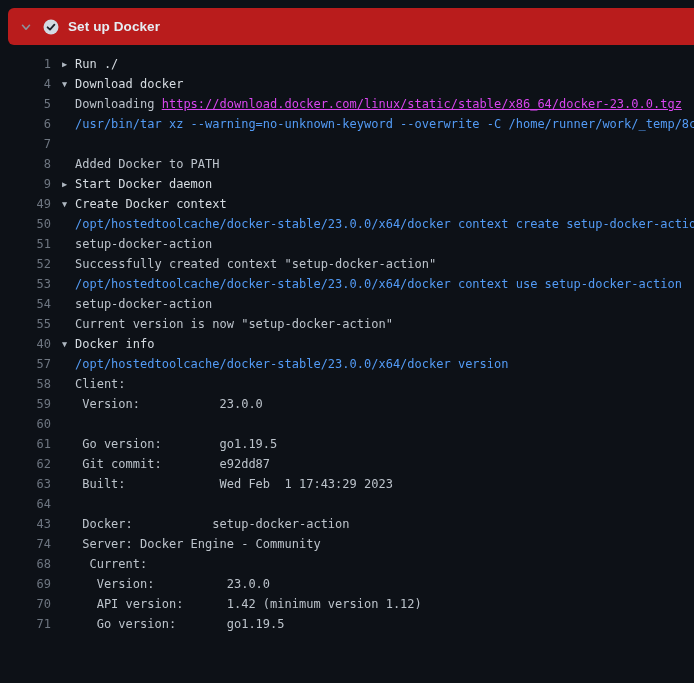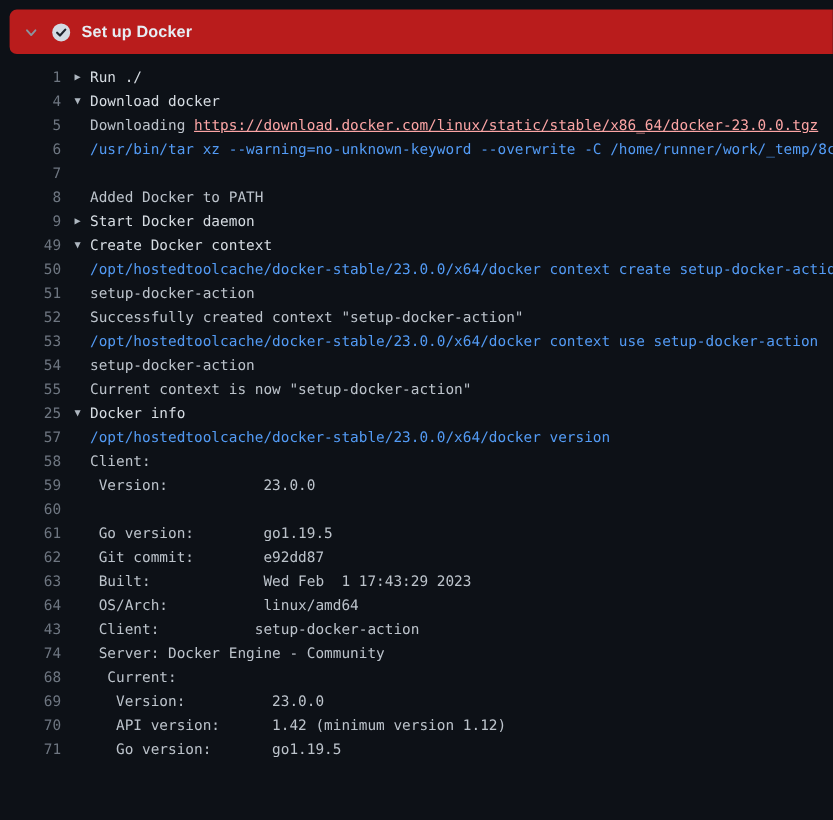--- a/index.html
+++ b/index.html
@@ -55,21 +55,21 @@
   .line.plain .lt, .line.link .lt { padding-left: 24px; color: #bcc3cb; }
   .line.command .lt { padding-left: 24px; color: #539bf5; }
   .line.group .lt { color: #d6dce2; cursor: pointer; }
   .arrow {
     display: inline-block;
     width: 13px;
     font-size: 8.5px;
     color: #aeb7c0;
     vertical-align: 1px;
   }
-  .url { text-decoration: underline; cursor: pointer; color: #fca5a5; }
+  .url { text-decoration: underline; cursor: pointer; color: #d946ef; }
 </style>
 </head>
 <body>
 
 <div class="step-header">
   <span class="chev-icon">
     <svg width="14" height="14" viewBox="0 0 16 16">
       <polyline points="4,6 8,10.5 12,6" fill="none" stroke="#8b949e" stroke-width="1.8" stroke-linecap="round" stroke-linejoin="round"></polyline>
     </svg>
   </span>
@@ -89,29 +89,29 @@
     <div class="line command"><span class="ln">6</span><span class="lt">/usr/bin/tar xz --warning=no-unknown-keyword --overwrite -C /home/runner/work/_temp/8c9</span></div>
     <div class="line plain"><span class="ln">7</span></div>
     <div class="line plain"><span class="ln">8</span><span class="lt">Added Docker to PATH</span></div>
     <div class="line group"><span class="ln">9</span><span class="lt"><span class="arrow">▶</span>Start Docker daemon</span></div>
     <div class="line group"><span class="ln">49</span><span class="lt"><span class="arrow">▼</span>Create Docker context</span></div>
     <div class="line command"><span class="ln">50</span><span class="lt">/opt/hostedtoolcache/docker-stable/23.0.0/x64/docker context create setup-docker-action</span></div>
     <div class="line plain"><span class="ln">51</span><span class="lt">setup-docker-action</span></div>
     <div class="line plain"><span class="ln">52</span><span class="lt">Successfully created context "setup-docker-action"</span></div>
     <div class="line command"><span class="ln">53</span><span class="lt">/opt/hostedtoolcache/docker-stable/23.0.0/x64/docker context use setup-docker-action</span></div>
     <div class="line plain"><span class="ln">54</span><span class="lt">setup-docker-action</span></div>
-    <div class="line plain"><span class="ln">55</span><span class="lt">Current context is now "setup-docker-action"</span></div>
-    <div class="line group"><span class="ln">25</span><span class="lt"><span class="arrow">▼</span>Docker info</span></div>
+    <div class="line plain"><span class="ln">55</span><span class="lt">Current version is now "setup-docker-action"</span></div>
+    <div class="line group"><span class="ln">40</span><span class="lt"><span class="arrow">▼</span>Docker info</span></div>
     <div class="line command"><span class="ln">57</span><span class="lt">/opt/hostedtoolcache/docker-stable/23.0.0/x64/docker version</span></div>
     <div class="line plain"><span class="ln">58</span><span class="lt">Client:</span></div>
     <div class="line plain"><span class="ln">59</span><span class="lt"> Version:           23.0.0</span></div>
     <div class="line plain"><span class="ln">60</span></div>
     <div class="line plain"><span class="ln">61</span><span class="lt"> Go version:        go1.19.5</span></div>
     <div class="line plain"><span class="ln">62</span><span class="lt"> Git commit:        e92dd87</span></div>
     <div class="line plain"><span class="ln">63</span><span class="lt"> Built:             Wed Feb  1 17:43:29 2023</span></div>
-    <div class="line plain"><span class="ln">64</span><span class="lt"> OS/Arch:           linux/amd64</span></div>
-    <div class="line plain"><span class="ln">43</span><span class="lt"> Client:           setup-docker-action</span></div>
+    <div class="line plain"><span class="ln">64</span></div>
+    <div class="line plain"><span class="ln">43</span><span class="lt"> Docker:           setup-docker-action</span></div>
     <div class="line plain"><span class="ln">74</span><span class="lt"> Server: Docker Engine - Community</span></div>
     <div class="line plain"><span class="ln">68</span><span class="lt">  Current:</span></div>
     <div class="line plain"><span class="ln">69</span><span class="lt">   Version:          23.0.0</span></div>
     <div class="line plain"><span class="ln">70</span><span class="lt">   API version:      1.42 (minimum version 1.12)</span></div>
     <div class="line plain"><span class="ln">71</span><span class="lt">   Go version:       go1.19.5</span></div>
   </div>
 
 </body></html>

